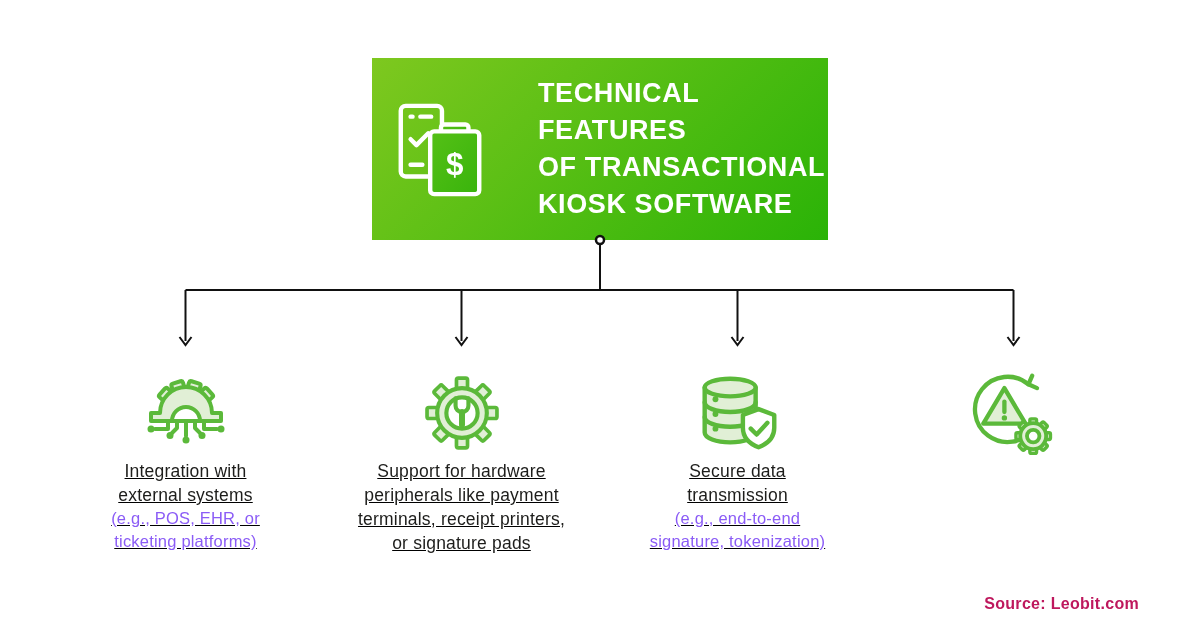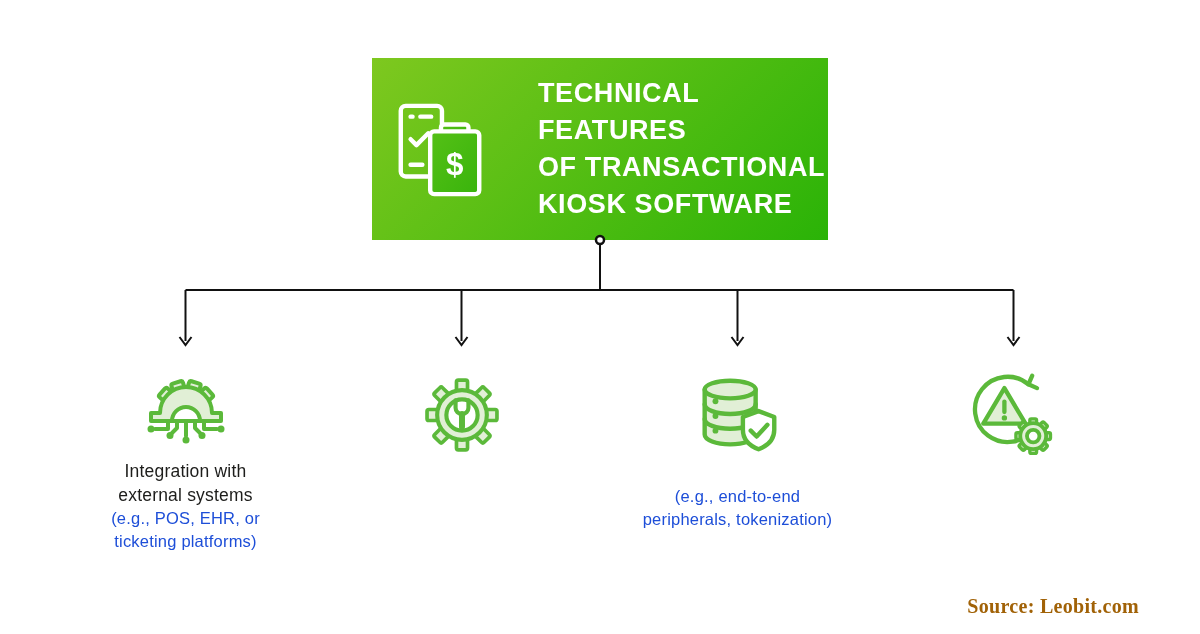--- a/index.html
+++ b/index.html
@@ -17,41 +17,42 @@
   .header-title{
     color:#ffffff;font-weight:bold;font-size:27px;line-height:37px;
     letter-spacing:0.6px;white-space:pre-line;text-transform:uppercase;margin-left:38px;
   }
   
   .connector{position:absolute;left:0;top:0;width:1200px;height:634px;pointer-events:none;}
   
   .card{
     position:absolute;top:347px;width:253px;height:228px;box-sizing:border-box;
     background:linear-gradient(135deg,#2eb30d 0%,#9fce05 100%);
+    text-decoration:underline;
   }
   .card-inner{
     width:100%;height:100%;background:#ffffff;box-sizing:border-box;
     display:flex;flex-direction:column;align-items:center;
   }
   .card-icon{margin-top:20px;height:96px;display:flex;align-items:center;justify-content:center;}
   .card-text{
     flex:1;display:flex;flex-direction:column;justify-content:center;
     padding-bottom:22px;text-align:center;
   }
   .card-title{
     color:#1d1d1b;font-size:17.5px;line-height:24px;white-space:pre-line;letter-spacing:0.2px;
   }
   .card-subtitle{
-    color:#1d4ed8;font-size:16.5px;line-height:23px;white-space:pre-line;letter-spacing:0.2px;
+    color:#8b5cf6;font-size:16.5px;line-height:23px;white-space:pre-line;letter-spacing:0.2px;
   }
   .card-1{left:59px;}.card-2{left:335px;}.card-3{left:611px;}.card-4{left:887px;}
   
   .source{
-    position:absolute;right:61px;top:595px;color:#a16207;
-    font-size:20px;font-weight:600;letter-spacing:0.3px;font-family:Liberation Serif, serif;
+    position:absolute;right:61px;top:595px;color:#be185d;
+    font-size:16px;font-weight:600;letter-spacing:0.3px;
   }
 </style>
 </head>
 <body>
 
 <div class="canvas">
 
   <div class="header-box">
     <svg class="header-icon" width="92" height="102" viewBox="0 0 92 104">
       <defs>
@@ -146,20 +147,27 @@
               <rect x="44" y="12" width="12" height="12" rx="2" transform="rotate(270 50 50)"></rect>
               <rect x="44" y="12" width="12" height="12" rx="2" transform="rotate(315 50 50)"></rect>
             </g>
             <circle cx="50" cy="50" r="27" fill="#e1efd6" stroke-width="4.5"></circle>
             <circle cx="50" cy="50" r="17" fill="#ffffff" stroke-width="4.5"></circle>
             <path d="M43 34 V42 A7 7 0 0 0 57 42 V34" fill="none" stroke-width="4.5" stroke-linecap="round"></path>
             <path d="M50 49 V63" fill="none" stroke-width="6.5" stroke-linecap="round"></path>
           </g>
         </svg>
       </div>
+      <div class="card-text">
+        <div class="card-title">Support for hardware
+peripherals like payment
+terminals, receipt printers,
+or signature pads</div>
+        <div class="card-subtitle"></div>
+      </div>
     </div>
   </div>
 
   <div class="card card-3">
     <div class="card-inner">
       <div class="card-icon">
         <svg width="98" height="92" viewBox="0 0 100 92">
           <g stroke="#5bb93a" stroke-width="4.5" stroke-linejoin="round" stroke-linecap="round">
             <path d="M16 20 V66 C16 71.5 27.6 76 42 76 C56.4 76 68 71.5 68 66 V20" fill="#e1efd6"></path>
             <ellipse cx="42" cy="20" rx="26" ry="9" fill="#e1efd6"></ellipse>
@@ -169,22 +177,24 @@
               <circle cx="27" cy="32" r="3"></circle>
                 <circle cx="27" cy="47" r="3"></circle>
                 <circle cx="27" cy="62" r="3"></circle>
             </g>
             <path d="M71 42 L55 48 V61 C55 71 62 77.5 71 81 C80 77.5 87 71 87 61 V48 Z" fill="#ffffff"></path>
             <path d="M63 62 L69 68 L80 56" fill="none"></path>
           </g>
         </svg>
       </div>
       <div class="card-text">
+        <div class="card-title">Secure data
+transmission</div>
         <div class="card-subtitle">(e.g., end-to-end
-peripherals, tokenization)</div>
+signature, tokenization)</div>
       </div>
     </div>
   </div>
 
   <div class="card card-4">
     <div class="card-inner">
       <div class="card-icon">
         <svg width="108" height="96" viewBox="0 0 110 100">
           <g stroke="#5bb93a" stroke-linejoin="round" stroke-linecap="round">
             <path d="M70 18 A34 34 0 1 0 76 64" fill="none" stroke-width="4.5"></path>

